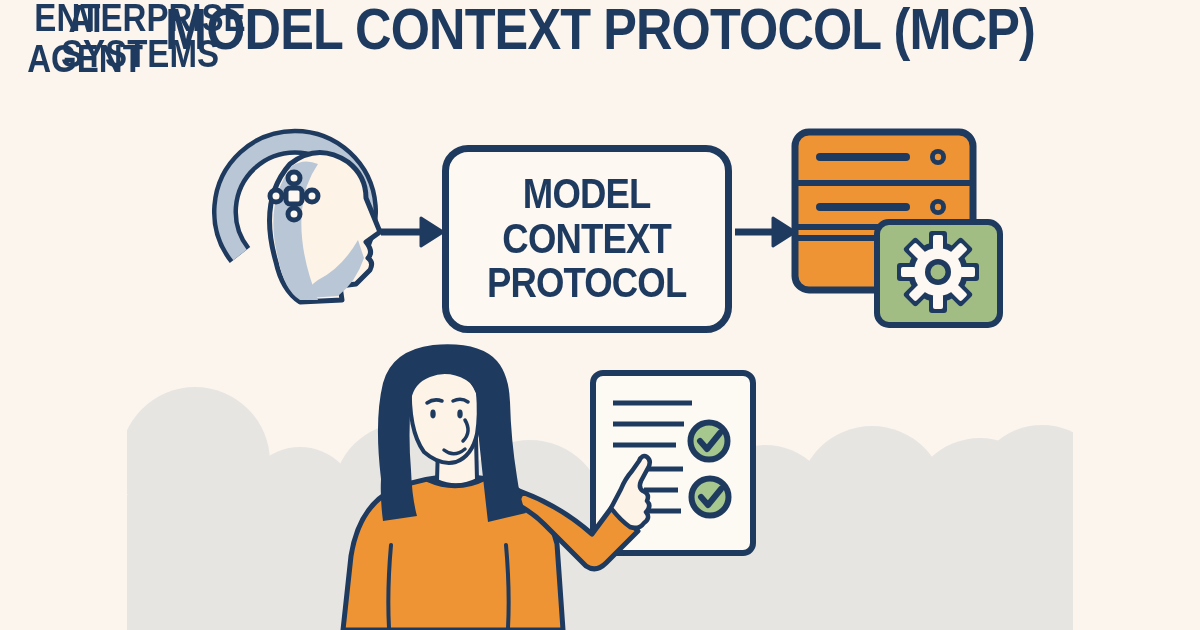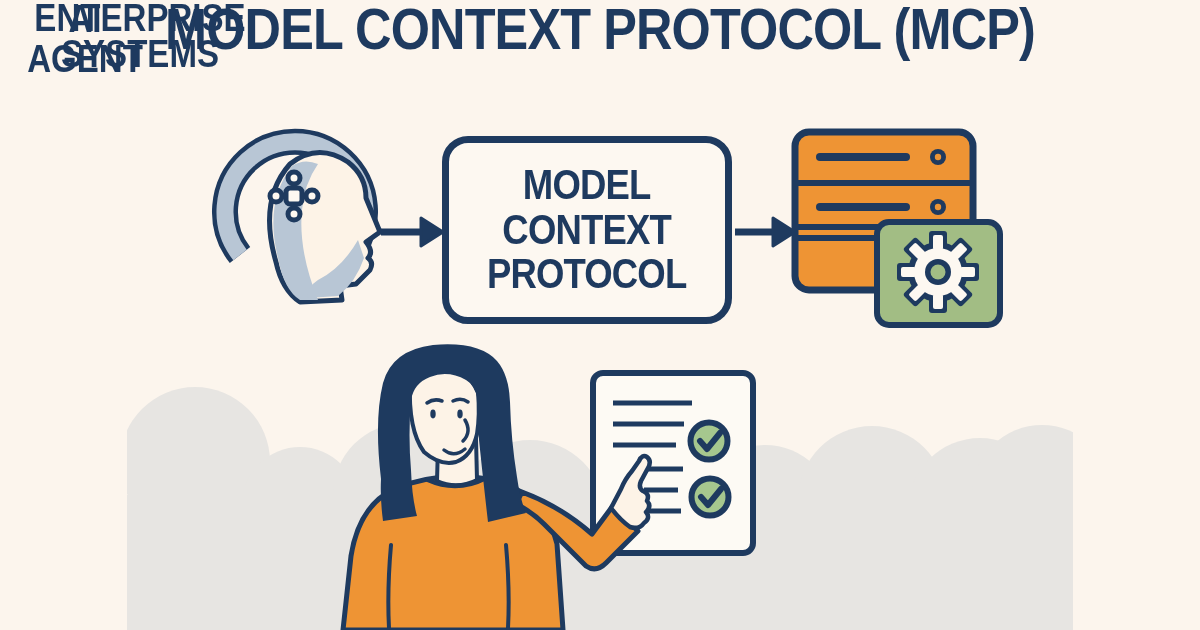--- a/index.html
+++ b/index.html
@@ -13,21 +13,21 @@
     background:var(--background);
     font-family:"Liberation Sans","DejaVu Sans",sans-serif;
   }
   .scene{position:absolute; left:0; top:0; width:1200px; height:630px;}
   .cond{transform:scaleX(0.87); transform-origin:50% 50%;}
   .txt{position:absolute; color:var(--navy); font-weight:bold; text-align:center; line-height:1;}
   .title{left:0; top:36; width:1200px; font-size:58px; letter-spacing:-1px;}
   .ai-label{left:215; top:283; width:170px; font-size:38px; line-height:1.05;}
   .ent-label{left:763; top:334; width:280px; font-size:38px; line-height:0.95;}
   .mcp-box{
-    position:absolute; left:442px; top:136px; width:290px; height:188px;
+    position:absolute; left:442px; top:145px; width:290px; height:188px;
     box-sizing:border-box; border:7px solid var(--navy); border-radius:26px;
     background:var(--panel-cream);
     display:flex; align-items:center; justify-content:center;
   }
   .mcp-text{color:var(--navy); font-weight:bold; font-size:42px; line-height:1.07; text-align:center; letter-spacing:-1px;}
   
   .fn{fill:var(--navy);} .fo{fill:var(--orange);} .fs{fill:var(--sage);}
   .fg{fill:var(--check-green);} .fb{fill:var(--steel-blue);} .fc{fill:var(--skin);}
   .fw{fill:var(--panel-cream);} .fd{fill:var(--doc-cream);} .fcl{fill:var(--cloud-gray);}
   .sn{stroke:var(--navy);} .nf{fill:none;}

